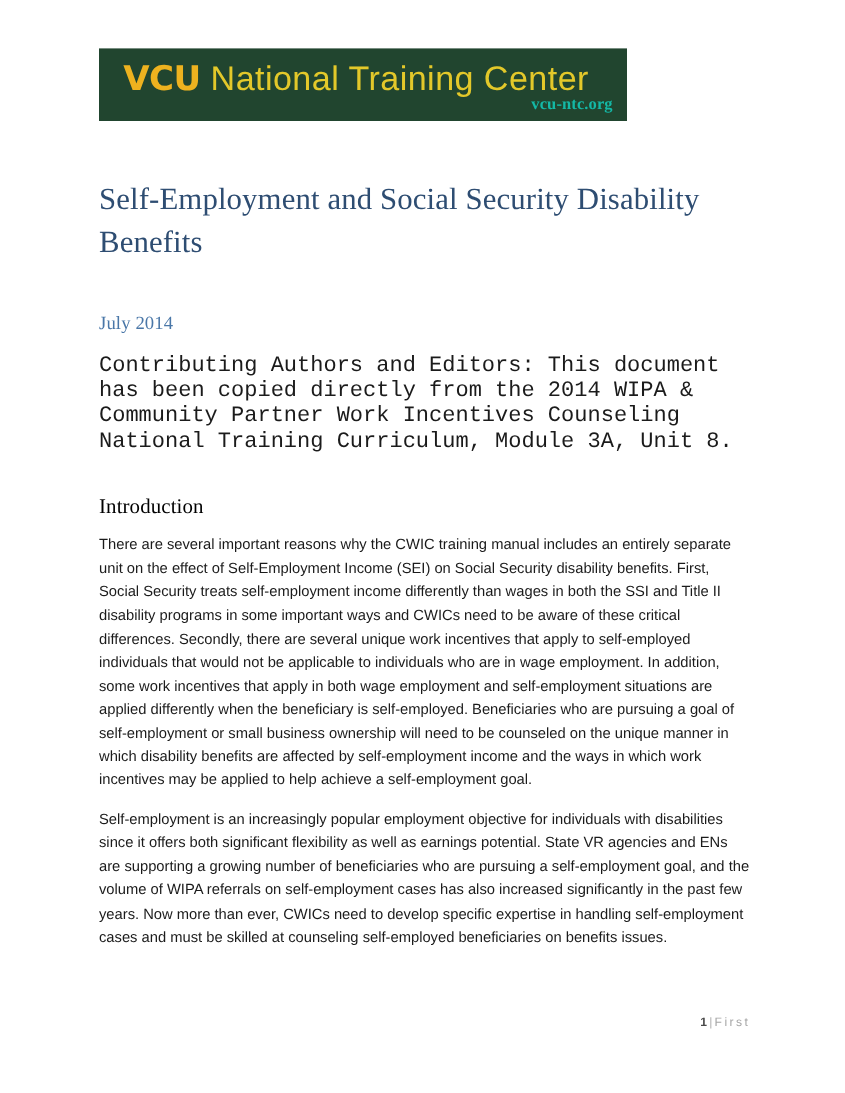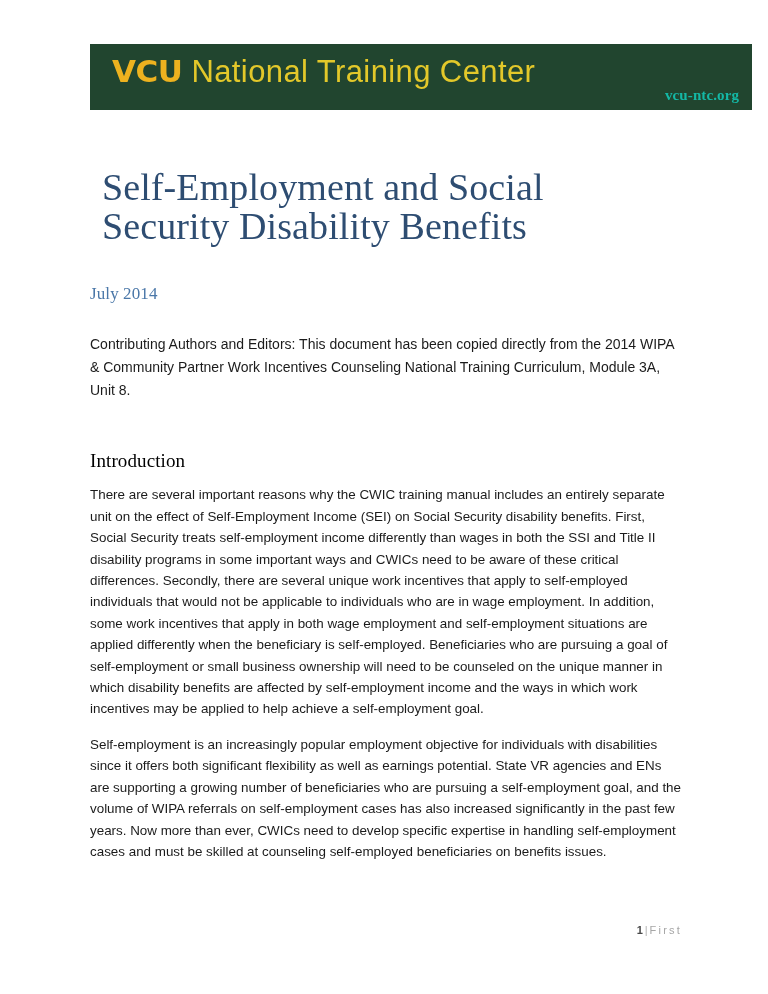--- a/index.html
+++ b/index.html
@@ -23,21 +23,21 @@
     width: 768px;
     height: 994px;
     background: #ffffff;
   }
 
   
   .banner {
     position: absolute;
     left: 90px;
     top: 44px;
-    width: 662px;
+    width: 480px;
     height: 66px;
     background: #21452F;
     overflow: hidden;
   }
   .banner-logo {
     position: absolute;
     left: 22px;
     top: 12px;
     white-space: nowrap;
     line-height: 1;
@@ -77,45 +77,44 @@
     top: 0;
     width: 594px;
   }
 
   .doc-title {
     position: absolute;
     left: 0;
     top: 143px;
     width: 560px;
     font-family: "Liberation Serif", serif;
-    font-size: 38px;
+    font-size: 28px;
     line-height: 39px;
     font-weight: 400;
     color: #2E4D72;
     letter-spacing: 0.1px;
-    margin-left: 12px;
   }
 
   .doc-date {
     position: absolute;
     left: 0;
     top: 284px;
     font-family: "Liberation Serif", serif;
     font-size: 17px;
     color: #4A77A8;
     letter-spacing: 0.1px;
   }
 
   .doc-credits {
     position: absolute;
     left: 0;
-    top: 319px;
+    top: 301px;
     width: 586px;
-    font-family: Liberation Sans, sans-serif;
-    font-size: 14px;
+    font-family: Liberation Mono, monospace;
+    font-size: 20px;
     line-height: 23px;
     color: #1b1b1b;
   }
 
   .section-heading {
     position: absolute;
     left: 0;
     top: 434px;
     font-family: "Liberation Serif", serif;
     font-size: 19px;

